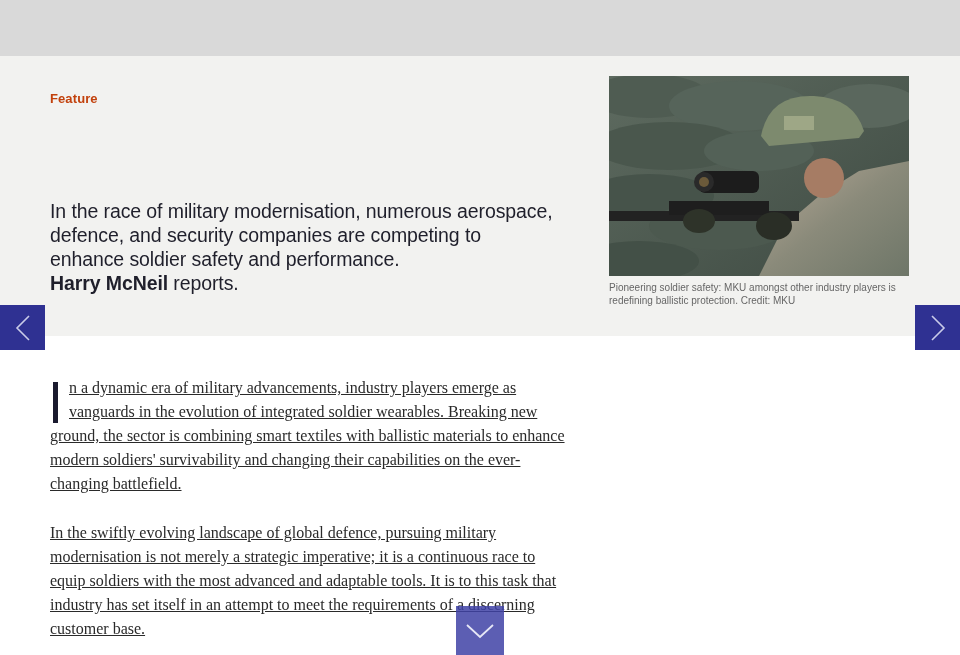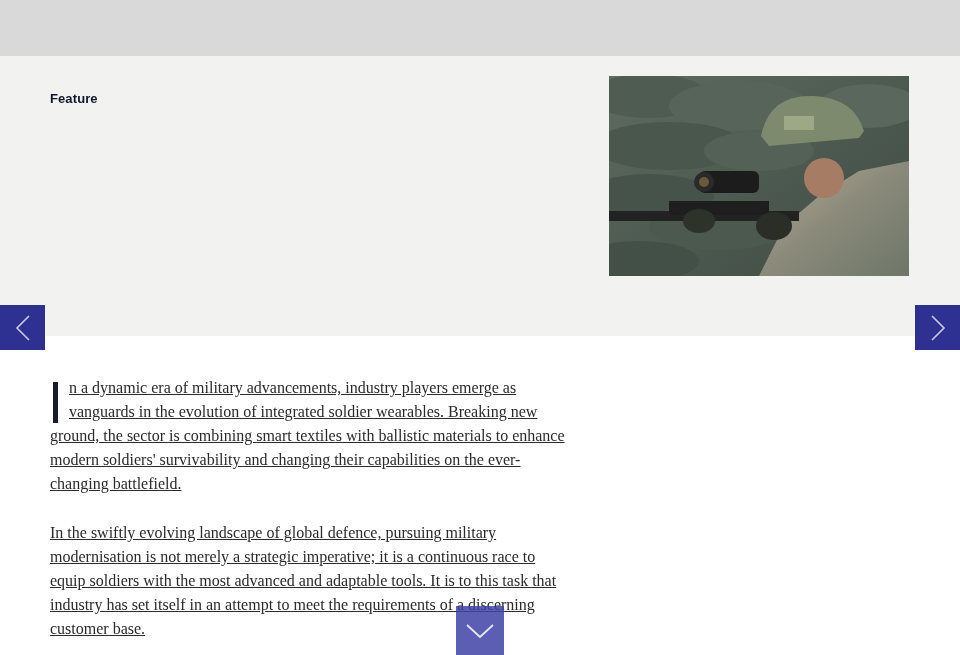--- a/index.html
+++ b/index.html
@@ -3,21 +3,21 @@
 <meta charset="utf-8">
 <style>
   * { box-sizing: border-box; margin: 0; padding: 0; }
   html, body { width: 960px; height: 655px; overflow: hidden; background: #ffffff; }
   body { position: relative; font-family: "Liberation Sans", sans-serif; }
 
   .top-bar { position: absolute; left: 0; top: 0; width: 960px; height: 56px; background: #d9d9d9; }
 
   .hero { position: absolute; left: 0; top: 56px; width: 960px; height: 280px; background: #f2f2f0; }
 
-  .kicker { position: absolute; left: 50px; top: 35px; font-size: 13px; color: #0f172a; font-weight: bold; letter-spacing: 0.1px; }
+  .kicker { position: absolute; left: 50px; top: 35px; font-size: 13px; color: #c2410c; font-weight: bold; letter-spacing: 0.1px; }
   .title { position: absolute; left: 50px; top: 55px; width: 520px; font-size: 33px; line-height: 40px; font-weight: bold; color: #1a1a2e; letter-spacing: -0.3px; }
   .standfirst { position: absolute; left: 50px; top: 143px; width: 510px; font-size: 19.5px; line-height: 24px; color: #1f1f2b; letter-spacing: -0.1px; }
   .standfirst .author { font-weight: bold; }
 
   .photo { position: absolute; left: 609px; top: 20px; width: 300px; height: 200px; overflow: hidden; background: #4d5a4f; }
   .photo svg { display: block; }
   .caption { position: absolute; left: 609px; top: 225px; width: 300px; font-size: 10px; line-height: 13px; color: #666666; }
 
   .nav-arrow { position: absolute; top: 305px; width: 45px; height: 45px; background: #2f3192; display: flex; align-items: center; justify-content: center; cursor: pointer; }
   .nav-prev { left: 0; }
@@ -30,20 +30,21 @@
 
   .scroll-down { position: absolute; left: 456px; top: 606px; width: 48px; height: 49px; background: rgba(63, 66, 166, 0.85); display: flex; align-items: center; justify-content: center; cursor: pointer; }
 </style>
 </head>
 <body>
 
 <div class="top-bar"></div>
 
 <section class="hero">
   <div class="kicker">Feature</div>
+  <p class="standfirst"><span>In the race of military modernisation, numerous aerospace, defence, and security companies are competing to enhance soldier safety and performance.</span><br><span class="author">Harry McNeil</span><span> reports.</span></p>
 
   <div class="photo" title="Soldier in camouflage with helmet aiming rifle behind sandbags">
     <svg width="300" height="200" viewBox="0 0 300 200">
       <defs>
         <linearGradient id="bg" x1="0" y1="0" x2="1" y2="1">
           <stop offset="0" stop-color="#5e6b60"></stop>
           <stop offset="1" stop-color="#3e4a42"></stop>
         </linearGradient>
         <linearGradient id="camo" x1="0" y1="0" x2="1" y2="1">
           <stop offset="0" stop-color="#b9aa98"></stop>
@@ -66,20 +67,21 @@
       <rect x="175" y="40" width="30" height="14" fill="#9ea786"></rect>
       <rect x="90" y="95" width="60" height="22" rx="6" fill="#1c1c1c"></rect>
       <circle cx="95" cy="106" r="10" fill="#2a2a2a"></circle>
       <circle cx="95" cy="106" r="5" fill="#6b5a3a"></circle>
       <rect x="0" y="135" width="190" height="10" fill="#222222"></rect>
       <rect x="60" y="125" width="100" height="14" fill="#1e1e1e"></rect>
       <ellipse cx="90" cy="145" rx="16" ry="12" fill="#2e3329"></ellipse>
       <ellipse cx="165" cy="150" rx="18" ry="14" fill="#2a2e26"></ellipse>
     </svg>
   </div>
+  <p class="caption">Pioneering soldier safety: MKU amongst other industry players is redefining ballistic protection. Credit: MKU</p>
 </section>
 
 <div class="nav-arrow nav-prev">
   <svg width="16" height="26" viewBox="0 0 16 26">
     <polyline points="14,1 2,13 14,25" fill="none" stroke="#c9cbe8" stroke-width="1.6"></polyline>
   </svg>
 </div>
 <div class="nav-arrow nav-next">
   <svg width="16" height="26" viewBox="0 0 16 26">
     <polyline points="2,1 14,13 2,25" fill="none" stroke="#c9cbe8" stroke-width="1.6"></polyline>

